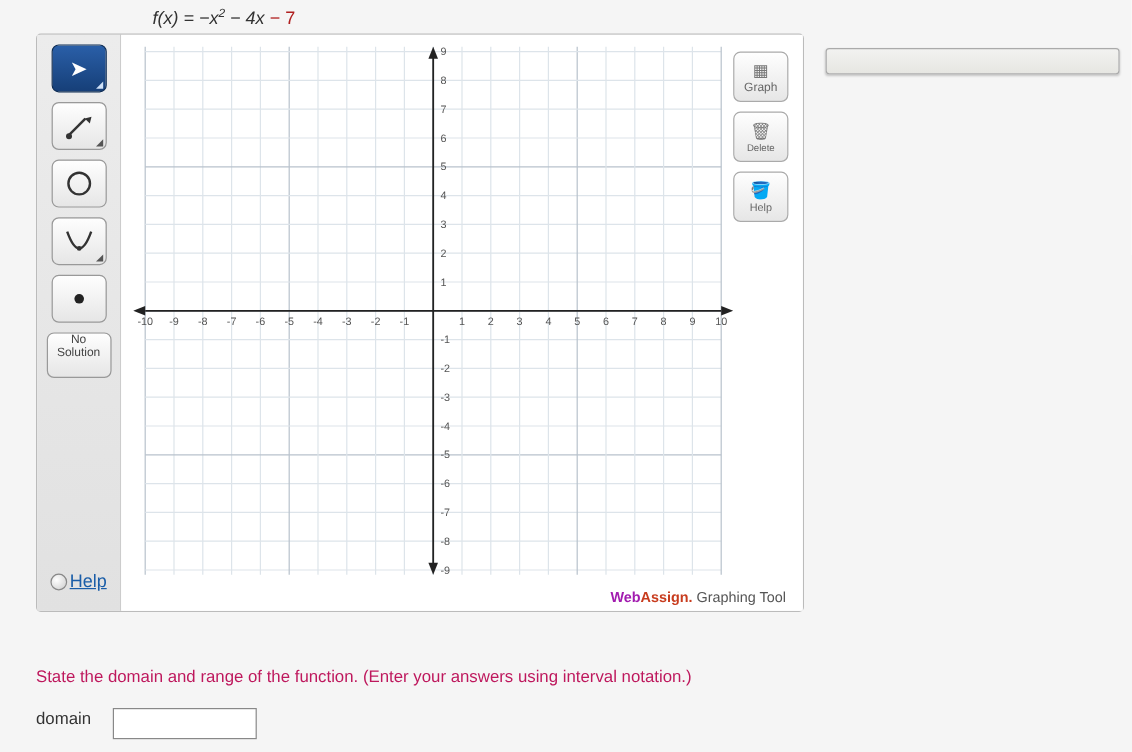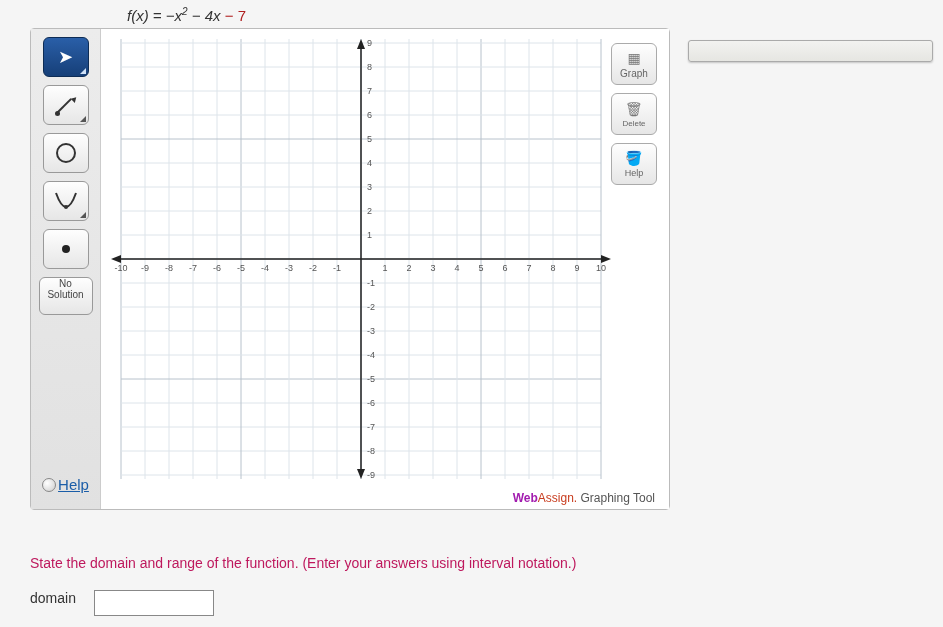--- a/index.html
+++ b/index.html
@@ -116,21 +116,21 @@
     display:flex;flex-direction:column;align-items:center;justify-content:center;
     font-size:9px;color:#666;gap:2px;
   }
   .action-btn .ic{font-size:14px;color:#777;}
   .footer {
     position:absolute;
     bottom:4px; right:14px;
     font-size:12px;color:#555;
   }
   .footer .wa1{font-weight:bold;color:#a21caf;}
-  .footer .wa2{font-weight:normal;color:#c83c1e;}
+  .footer .wa2{font-weight:bold;color:#c83c1e;}
   .layers-panel {
     position:absolute;
     top: 40px;
     left: 688px;
     width: 245px;
     background: linear-gradient(#f2f2f0,#e6e6e2);
     border:1px solid #aaa;
     border-radius:3px;
     box-shadow: 0 1px 2px rgba(0,0,0,.2);
     padding:8px 10px 12px 10px;

